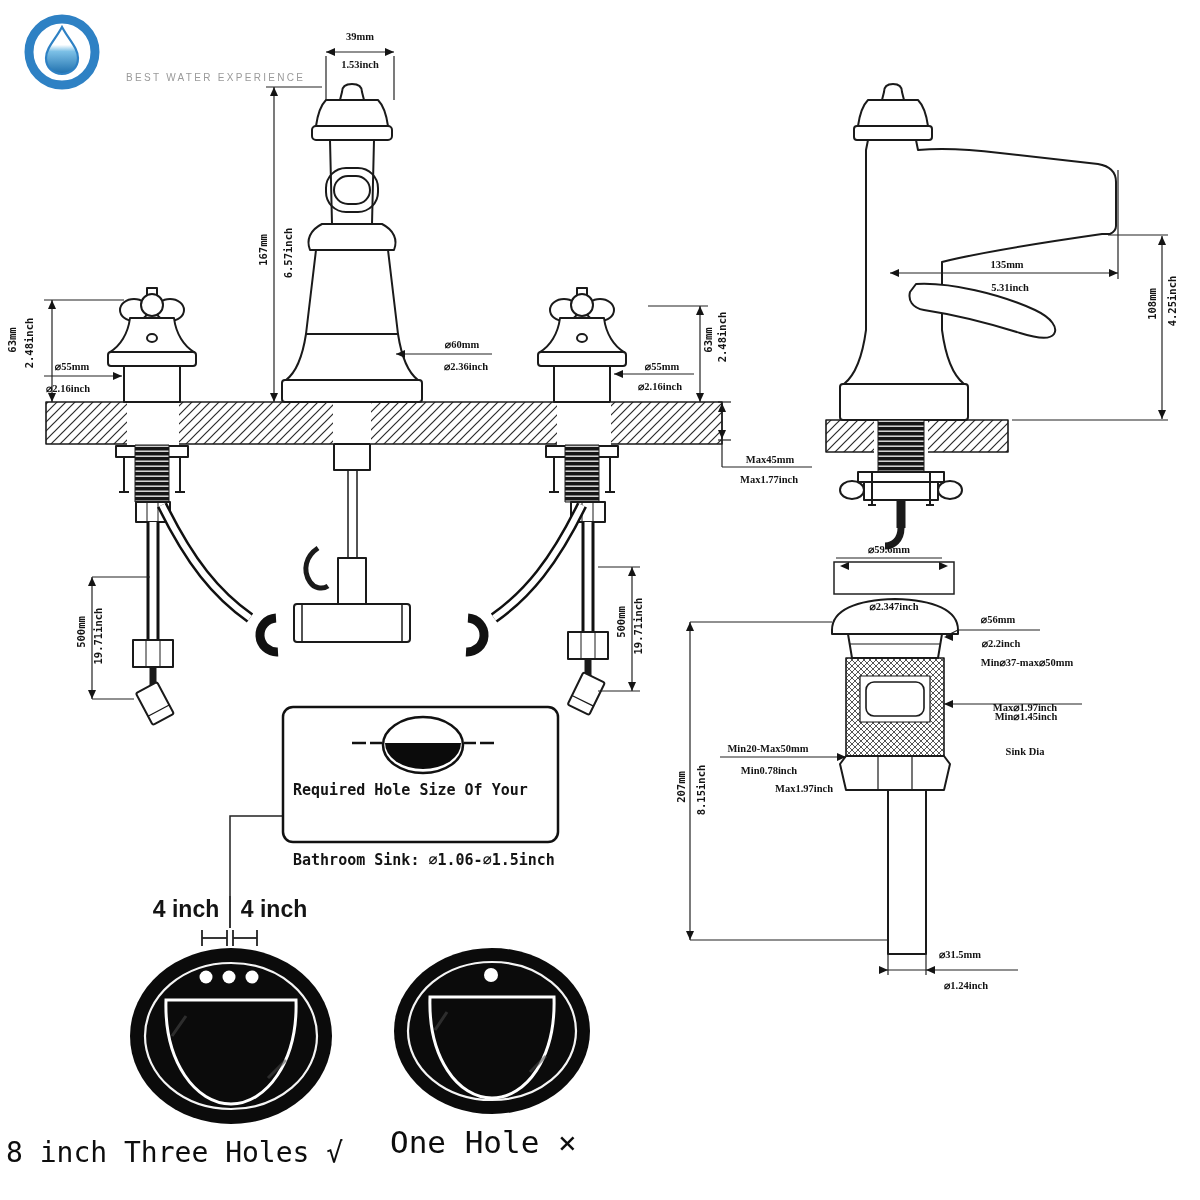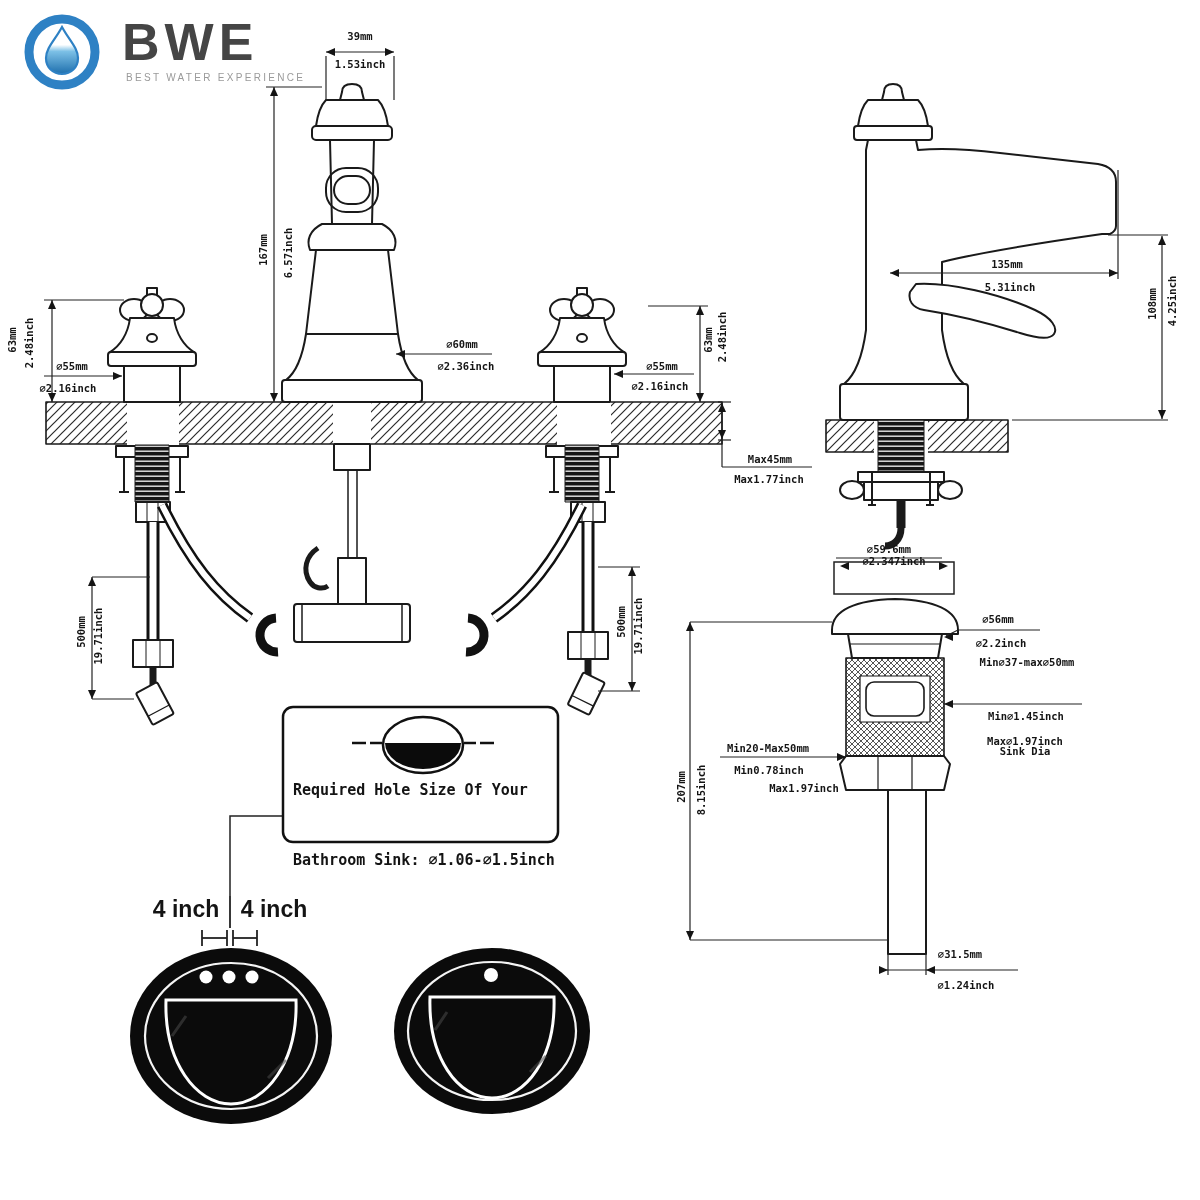--- a/index.html
+++ b/index.html
@@ -1,21 +1,21 @@
 <!DOCTYPE html>
 <html><head>
 <meta charset="utf-8">
 <style>
   html,body{margin:0;padding:0;background:#fff;}
   .stage{position:relative;width:1200px;height:1200px;background:#ffffff;overflow:hidden;
          font-family:"DejaVu Sans Mono",monospace;}
   svg.art{position:absolute;left:0;top:0;z-index:1;}
   .lbl{position:absolute;z-index:2;font:700 10.5px "DejaVu Sans Mono",monospace;
        color:#141414;white-space:nowrap;}
-  .c{transform:translate(-50%,-50%);}
+  .c{transform:translate(-50%,-50%);font-family:Liberation Serif, serif;}
   .v{transform:translate(-50%,-50%) rotate(-90deg);}
   .note{font:700 15px "DejaVu Sans Mono",monospace;}
   .inch4{font:700 23px "Liberation Sans",sans-serif;}
   .big28{font:400 28px "DejaVu Sans Mono",monospace;color:#0d0d0d;}
   .big31{font:400 31px "DejaVu Sans Mono",monospace;color:#0d0d0d;}
   .brand{position:absolute;z-index:2;font:700 52px "Liberation Sans",sans-serif;
          letter-spacing:5px;color:#454545;}
   .tagline{position:absolute;z-index:2;font:400 10px "Liberation Sans",sans-serif;
          letter-spacing:2.3px;color:#9a9a9a;}
 </style>
@@ -321,21 +321,20 @@
   </g>
   <g>
     <ellipse cx="492" cy="1031" rx="98" ry="83" fill="#0b0b0b"></ellipse>
     <ellipse cx="492" cy="1031" rx="84" ry="69" fill="none" stroke="#f5f5f5" stroke-width="2.2"></ellipse>
     <circle cx="491" cy="975" r="7" fill="#fff"></circle>
     <path d="M430,997 L554,997 C556,1058 526,1098 492,1098 C458,1098 428,1058 430,997 Z" fill="#0b0b0b" stroke="#fff" stroke-width="3"></path>
     <path d="M447,1012 L435,1030 M530,1072 L546,1056" stroke="#4a4a4a" stroke-width="3" opacity="0.55"></path>
   </g>
 </svg>
 
-<div class="brand" style="left:122px;top:12px">BWE</div>
 <div class="tagline" style="left:126px;top:72px">BEST WATER EXPERIENCE</div>
 
 <div class="lbl c" style="left:360px;top:36px">39mm</div>
 <div class="lbl c" style="left:360px;top:64px">1.53inch</div>
 <div class="lbl v" style="left:263px;top:250px">167mm</div>
 <div class="lbl v" style="left:288px;top:253px">6.57inch</div>
 <div class="lbl c" style="left:462px;top:344px">⌀60mm</div>
 <div class="lbl c" style="left:466px;top:366px">⌀2.36inch</div>
 <div class="lbl c" style="left:72px;top:366px">⌀55mm</div>
 <div class="lbl c" style="left:68px;top:388px">⌀2.16inch</div>
@@ -351,34 +350,36 @@
 <div class="lbl v" style="left:98px;top:636px">19.71inch</div>
 <div class="lbl v" style="left:621px;top:622px">500mm</div>
 <div class="lbl v" style="left:638px;top:626px">19.71inch</div>
 
 <div class="lbl c" style="left:1007px;top:264px">135mm</div>
 <div class="lbl c" style="left:1010px;top:287px">5.31inch</div>
 <div class="lbl v" style="left:1152px;top:304px">108mm</div>
 <div class="lbl v" style="left:1172px;top:301px">4.25inch</div>
 
 <div class="lbl c" style="left:889px;top:549px">⌀59.6mm</div>
-<div class="lbl c" style="left:894px;top:561px">⌀2.347inch</div>
+<div class="lbl c" style="left:894px;top:606px">⌀2.347inch</div>
 <div class="lbl c" style="left:998px;top:619px">⌀56mm</div>
 <div class="lbl c" style="left:1001px;top:643px">⌀2.2inch</div>
 <div class="lbl c" style="left:1027px;top:662px">Min⌀37-max⌀50mm</div>
 <div class="lbl c" style="left:1026px;top:716px">Min⌀1.45inch</div>
-<div class="lbl c" style="left:1025px;top:741px">Max⌀1.97inch</div>
+<div class="lbl c" style="left:1025px;top:707px">Max⌀1.97inch</div>
 <div class="lbl c" style="left:1025px;top:751px">Sink Dia</div>
 <div class="lbl c" style="left:768px;top:748px">Min20-Max50mm</div>
 <div class="lbl c" style="left:769px;top:770px">Min0.78inch</div>
 <div class="lbl c" style="left:804px;top:788px">Max1.97inch</div>
 <div class="lbl v" style="left:681px;top:787px">207mm</div>
 <div class="lbl v" style="left:701px;top:790px">8.15inch</div>
 <div class="lbl c" style="left:960px;top:954px">⌀31.5mm</div>
 <div class="lbl c" style="left:966px;top:985px">⌀1.24inch</div>
 
 <div class="lbl note" style="left:293px;top:781px">Required Hole Size Of Your</div>
 <div class="lbl note" style="left:293px;top:851px">Bathroom Sink: ⌀1.06-⌀1.5inch</div>
 
 <div class="lbl inch4 c" style="left:186px;top:909px">4 inch</div>
 <div class="lbl inch4 c" style="left:274px;top:909px">4 inch</div>
+<div class="lbl big28" style="left:6px;top:1136px">8 inch Three Holes √</div>
+<div class="lbl big31" style="left:390px;top:1124px">One Hole ×</div>
 
 </div>
 
 </body></html>

